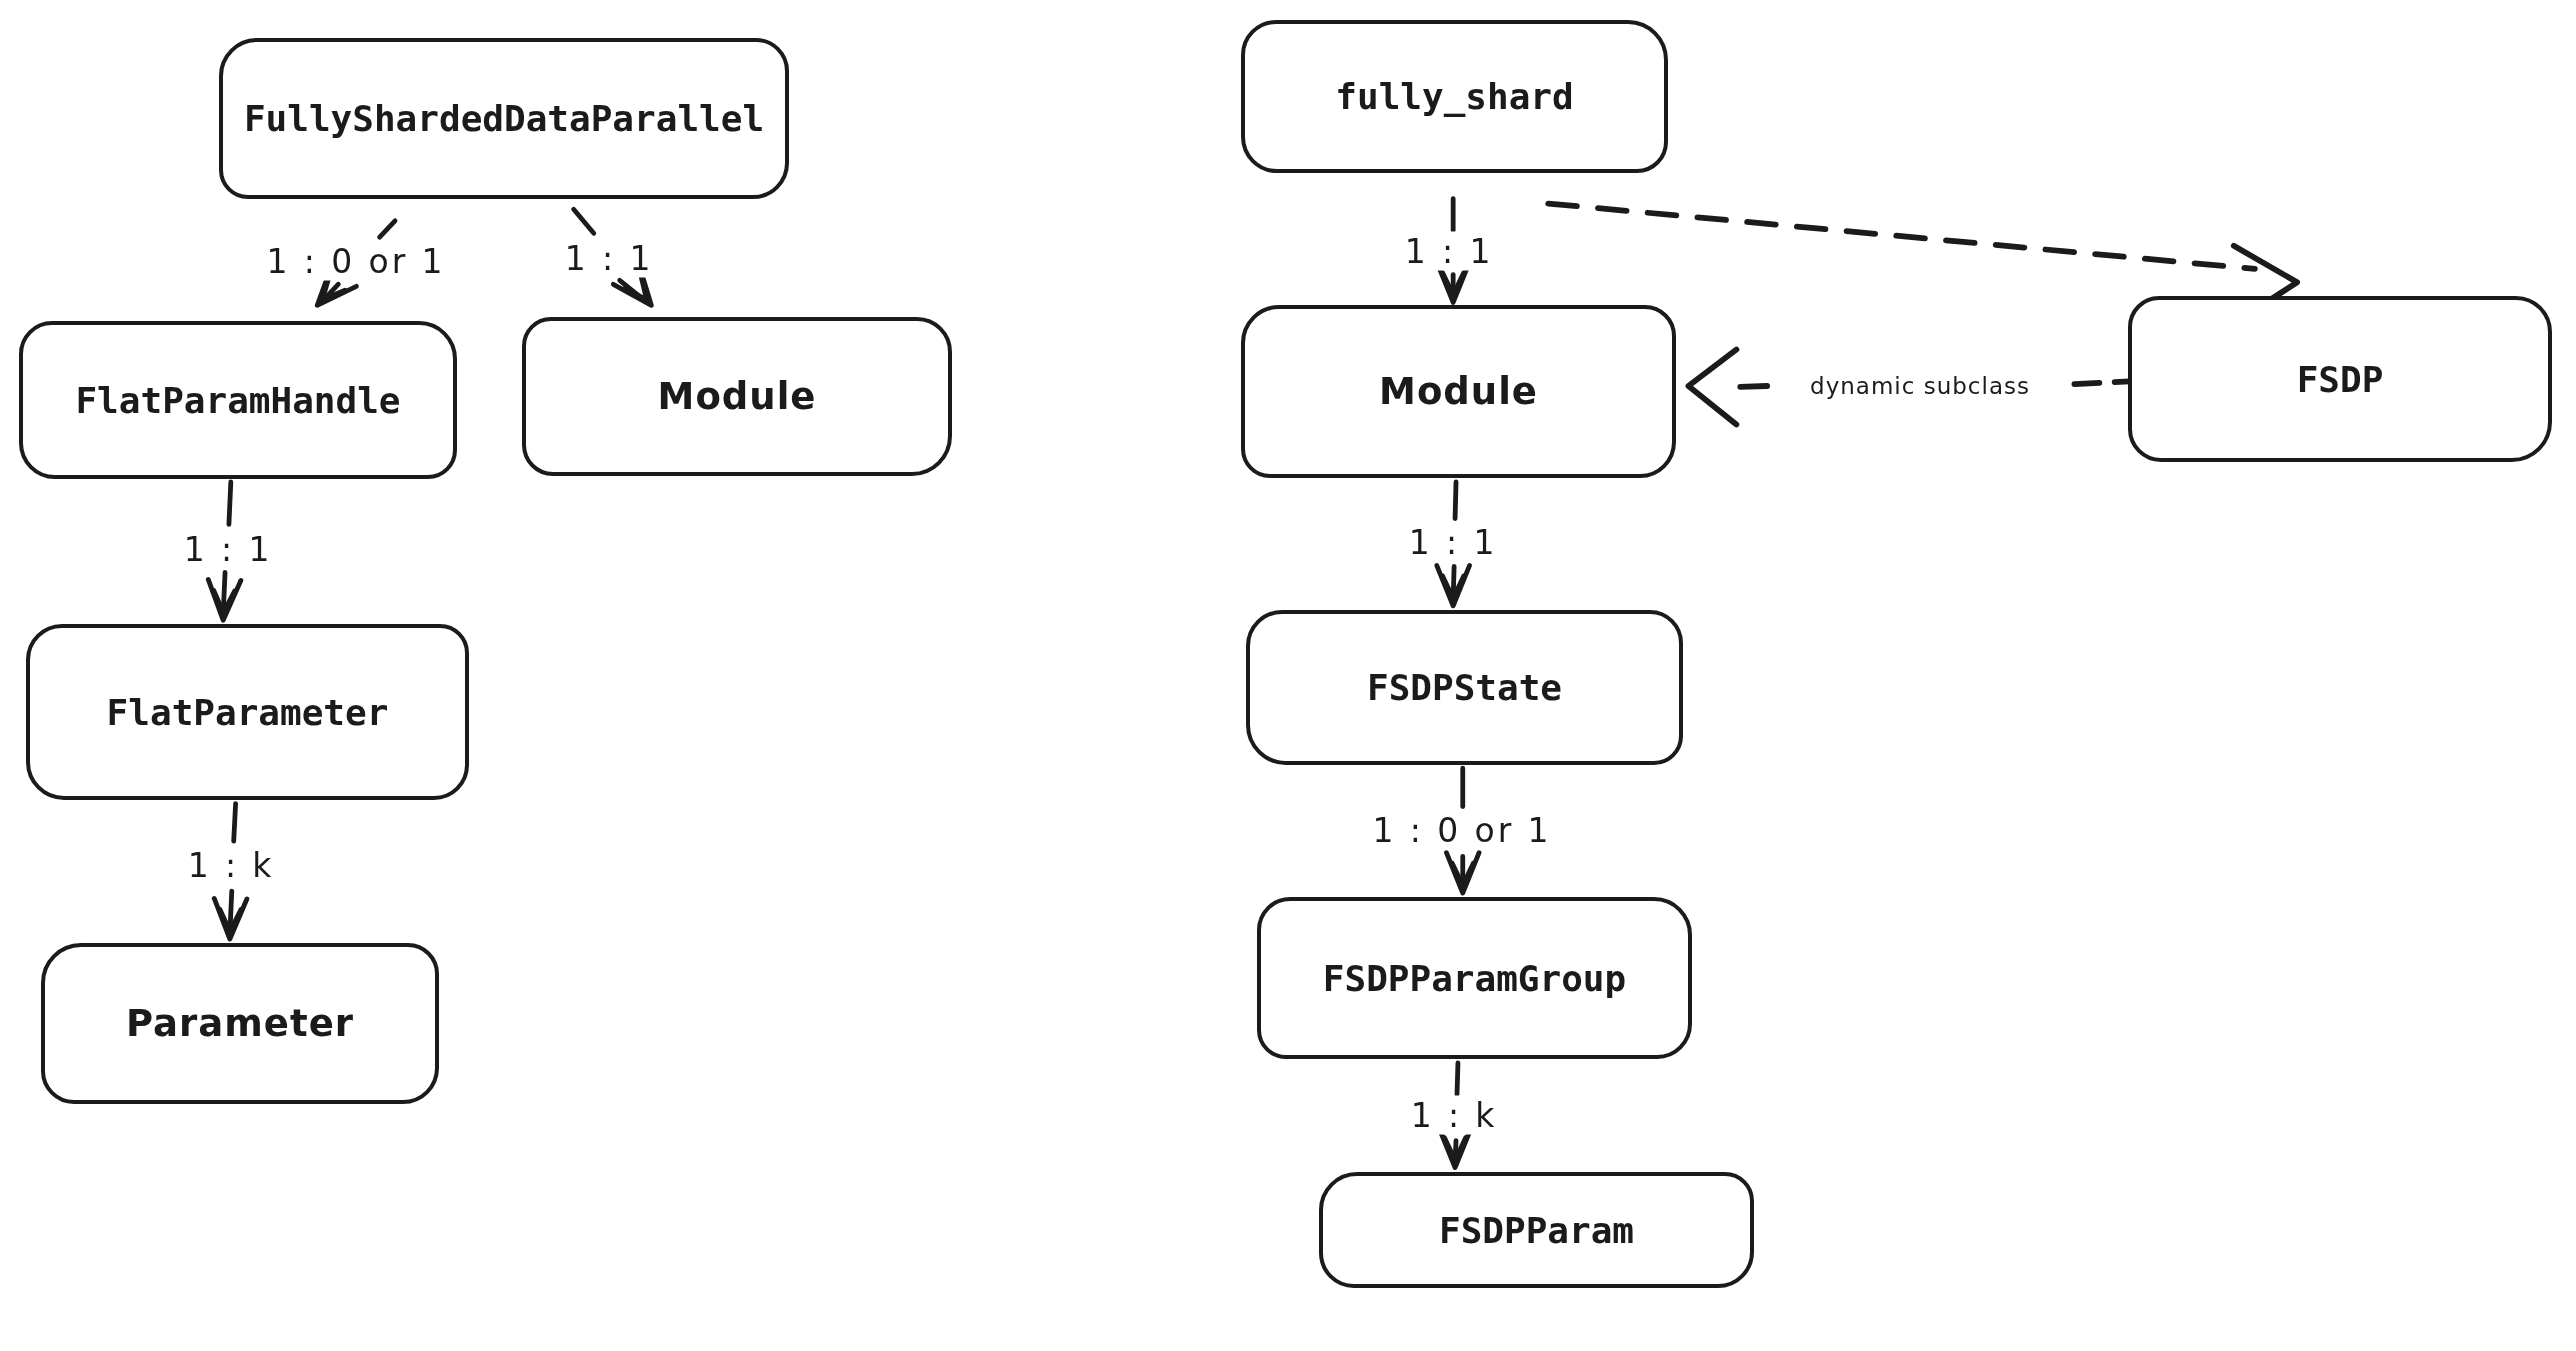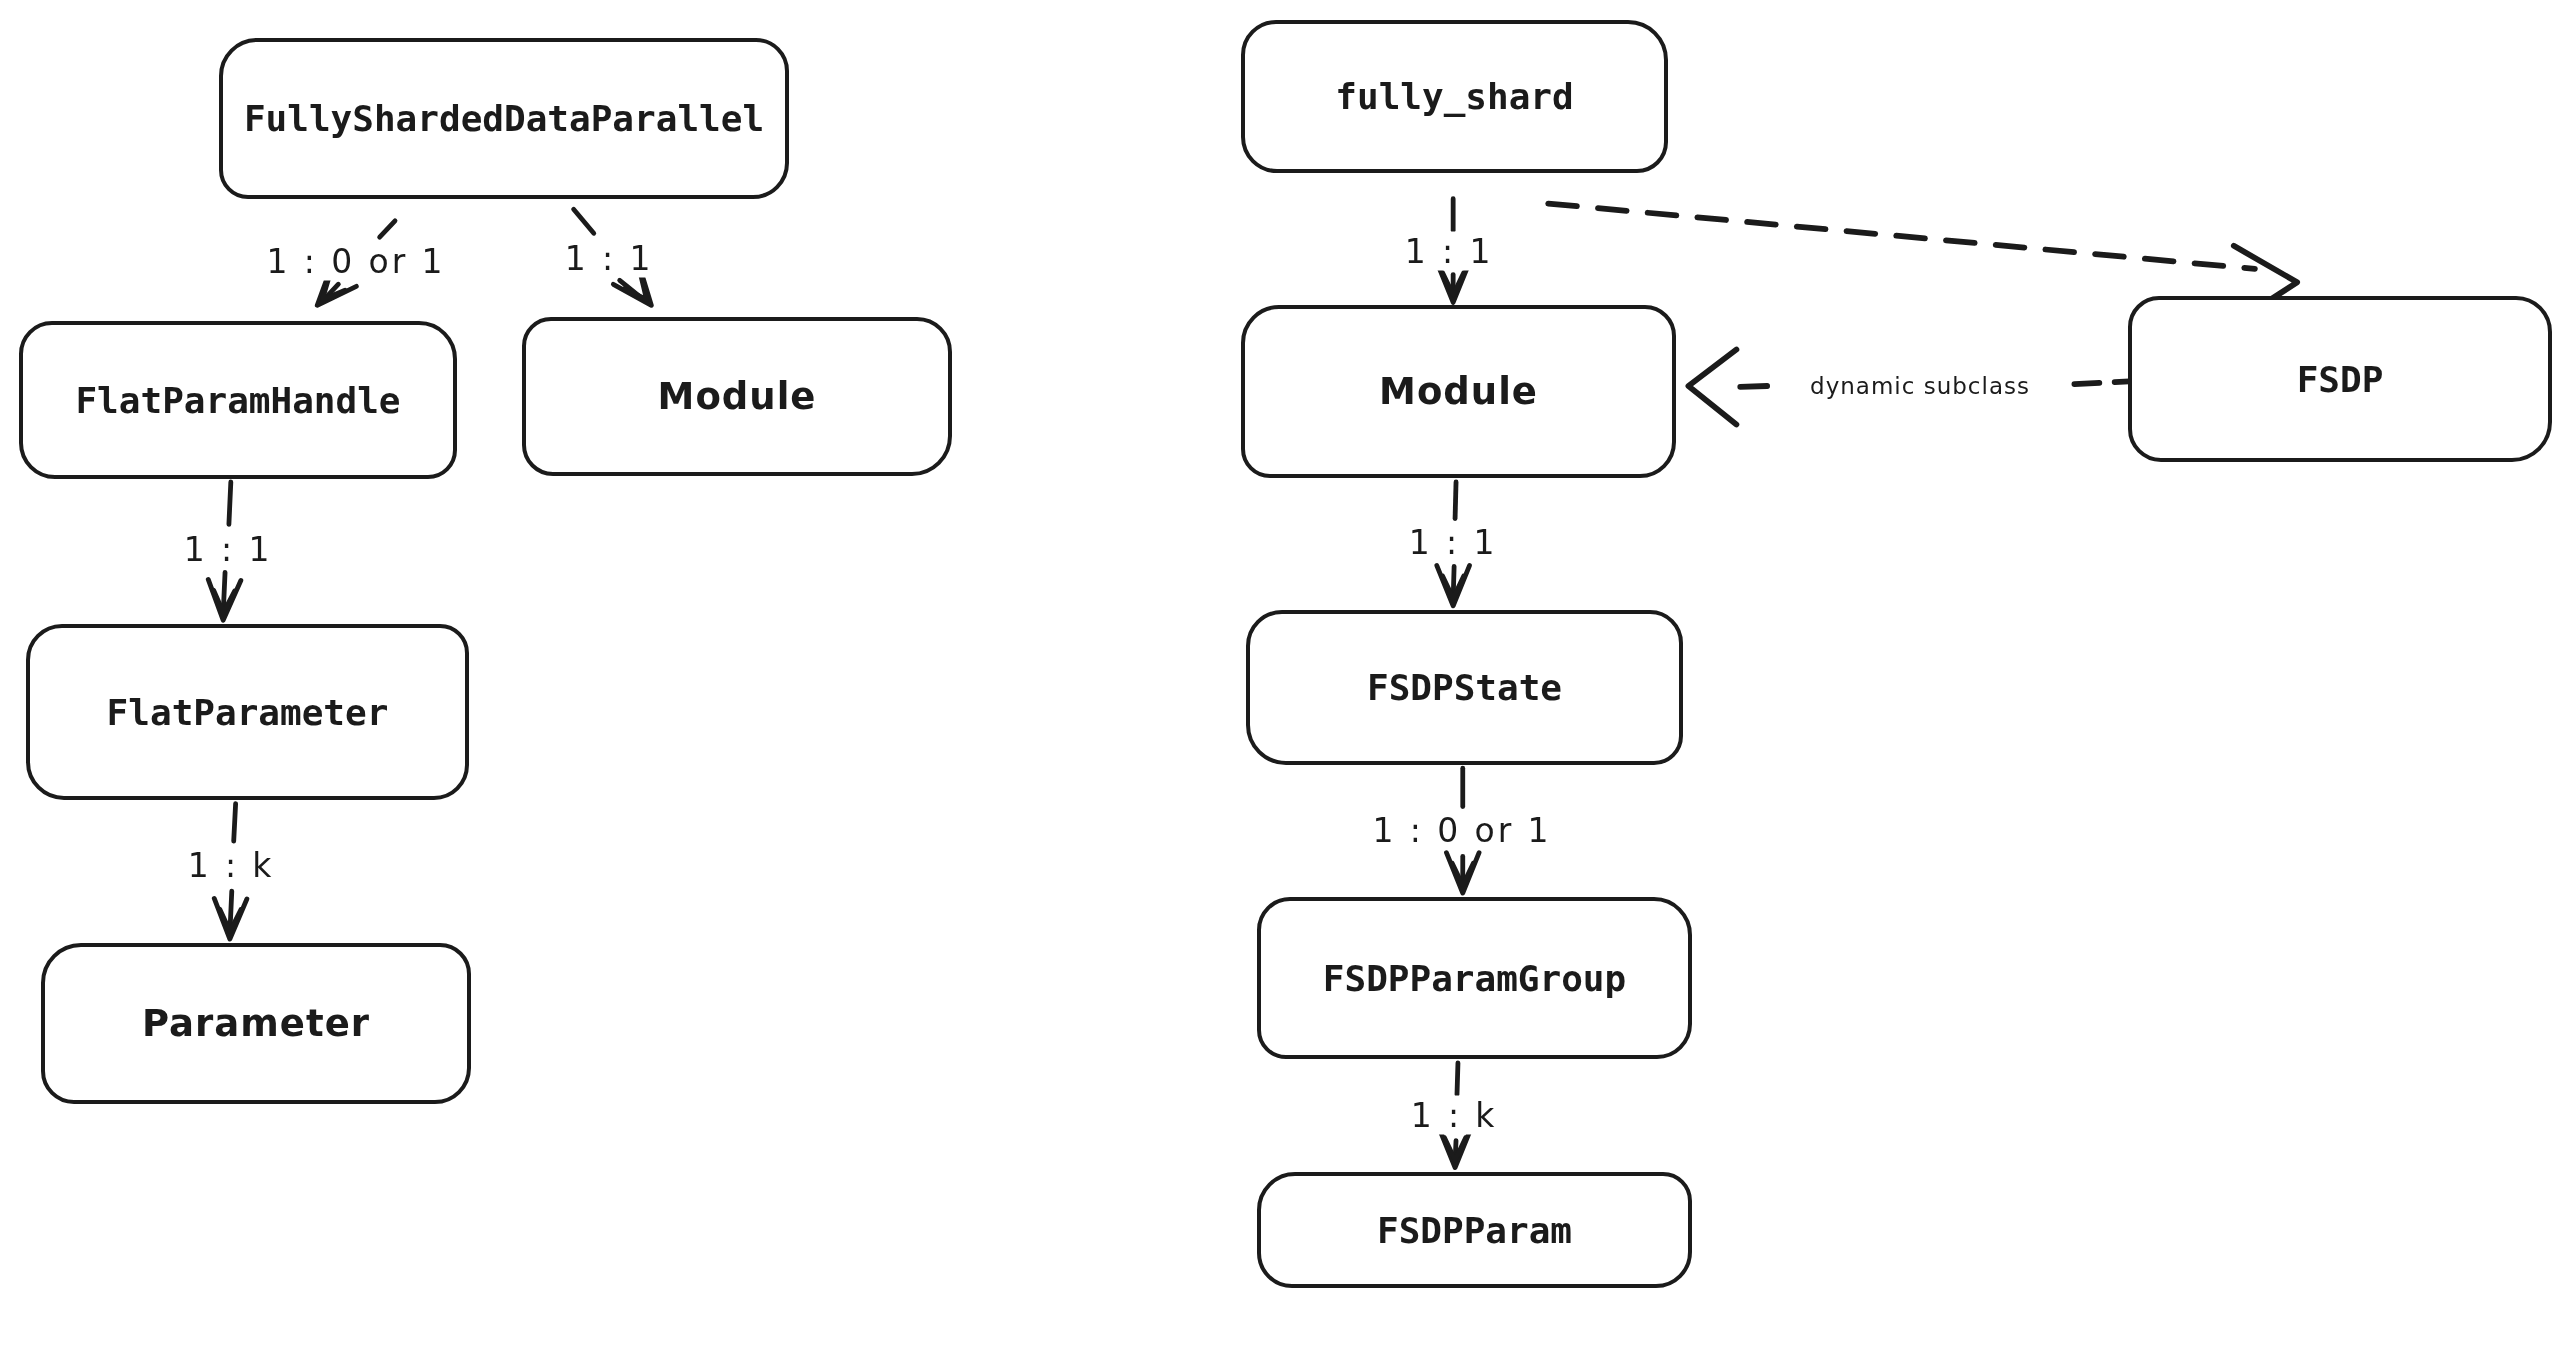--- a/index.html
+++ b/index.html
@@ -129,40 +129,40 @@
   </div>
   <div class="node mono" style="left:19px; top:321px; width:438px; height:158px; border-radius:33px 38px 29px 36px;">
     <span>FlatParamHandle</span>
   </div>
   <div class="node hand" style="left:522px; top:317px; width:430px; height:159px; border-radius:29px 35px 40px 31px;">
     <span>Module</span>
   </div>
   <div class="node mono" style="left:26px; top:624px; width:443px; height:176px; border-radius:36px 29px 35px 38px;">
     <span>FlatParameter</span>
   </div>
-  <div class="node hand" style="left:41px; top:943px; width:430px; height:161px; border-radius:40px 31px 36px 33px;">
+  <div class="node hand" style="left:41px; top:943px; width:398px; height:161px; border-radius:40px 31px 36px 33px;">
     <span>Parameter</span>
   </div>
 
   <div class="node mono" style="left:1241px; top:20px; width:427px; height:153px; border-radius:35px 40px 31px 36px;">
     <span>fully_shard</span>
   </div>
   <div class="node hand" style="left:1241px; top:305px; width:435px; height:173px; border-radius:38px 31px 36px 29px;">
     <span>Module</span>
   </div>
   <div class="node mono" style="left:2128px; top:296px; width:424px; height:166px; border-radius:31px 36px 40px 33px;">
     <span>FSDP</span>
   </div>
   <div class="node mono" style="left:1257px; top:897px; width:435px; height:162px; border-radius:33px 38px 35px 29px;">
     <span>FSDPParamGroup</span>
   </div>
   <div class="node mono" style="left:1246px; top:610px; width:437px; height:155px; border-radius:36px 33px 29px 40px;">
     <span>FSDPState</span>
   </div>
-  <div class="node mono" style="left:1257px; top:1172px; width:435px; height:116px; border-radius:38px 29px 36px 35px;">
+  <div class="node mono" style="left:1319px; top:1172px; width:435px; height:116px; border-radius:38px 29px 36px 35px;">
     <span>FSDPParam</span>
   </div>
 
   <div class="edge-label" style="left:356px; top:261px;">1 : 0 or 1</div>
   <div class="edge-label" style="left:609px; top:258px;">1 : 1</div>
   <div class="edge-label" style="left:228px; top:549px;">1 : 1</div>
   <div class="edge-label" style="left:231px; top:865px;">1 : k</div>
   <div class="edge-label" style="left:1449px; top:251px;">1 : 1</div>
   <div class="edge-label" style="left:1453px; top:542px;">1 : 1</div>
   <div class="edge-label" style="left:1462px; top:830px;">1 : 0 or 1</div>

